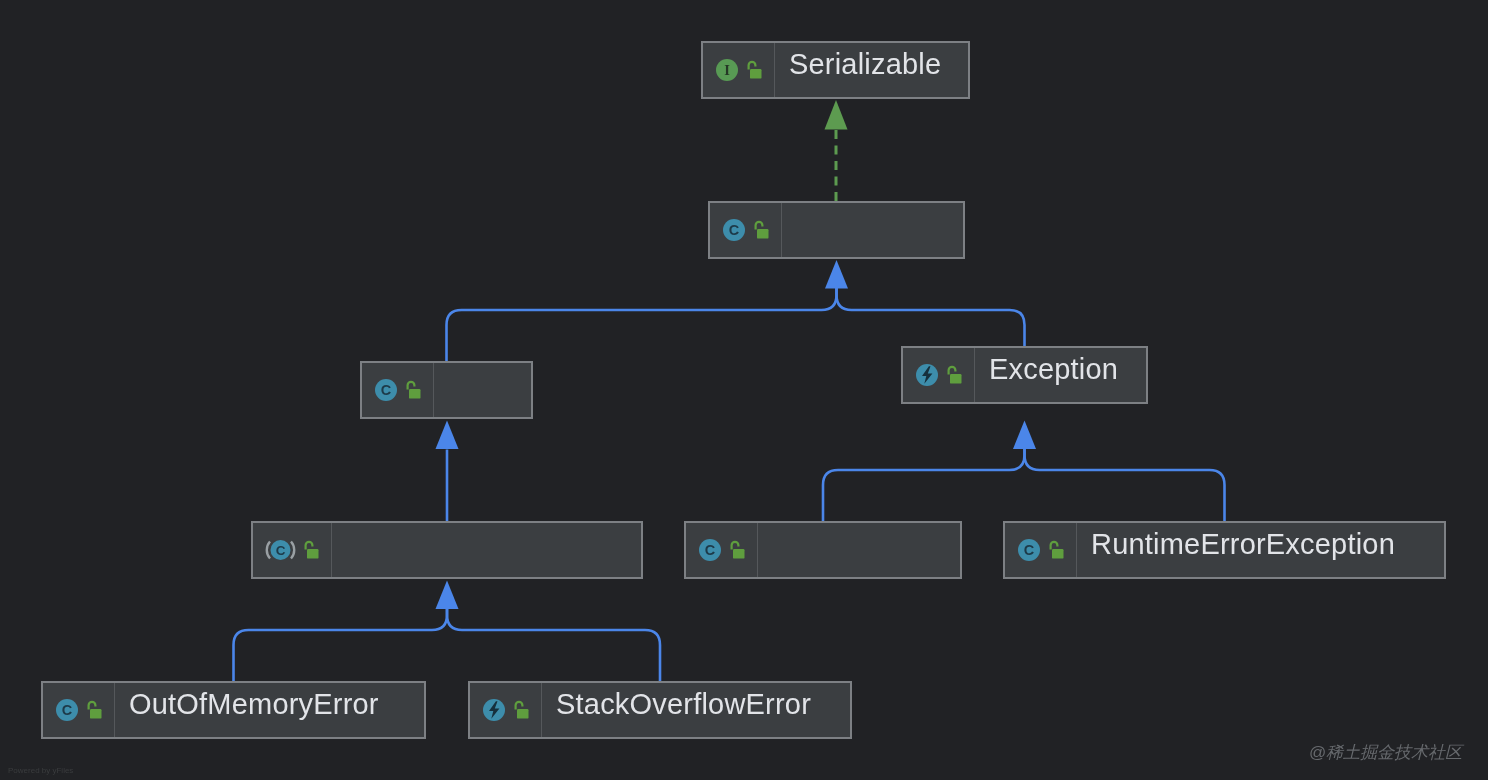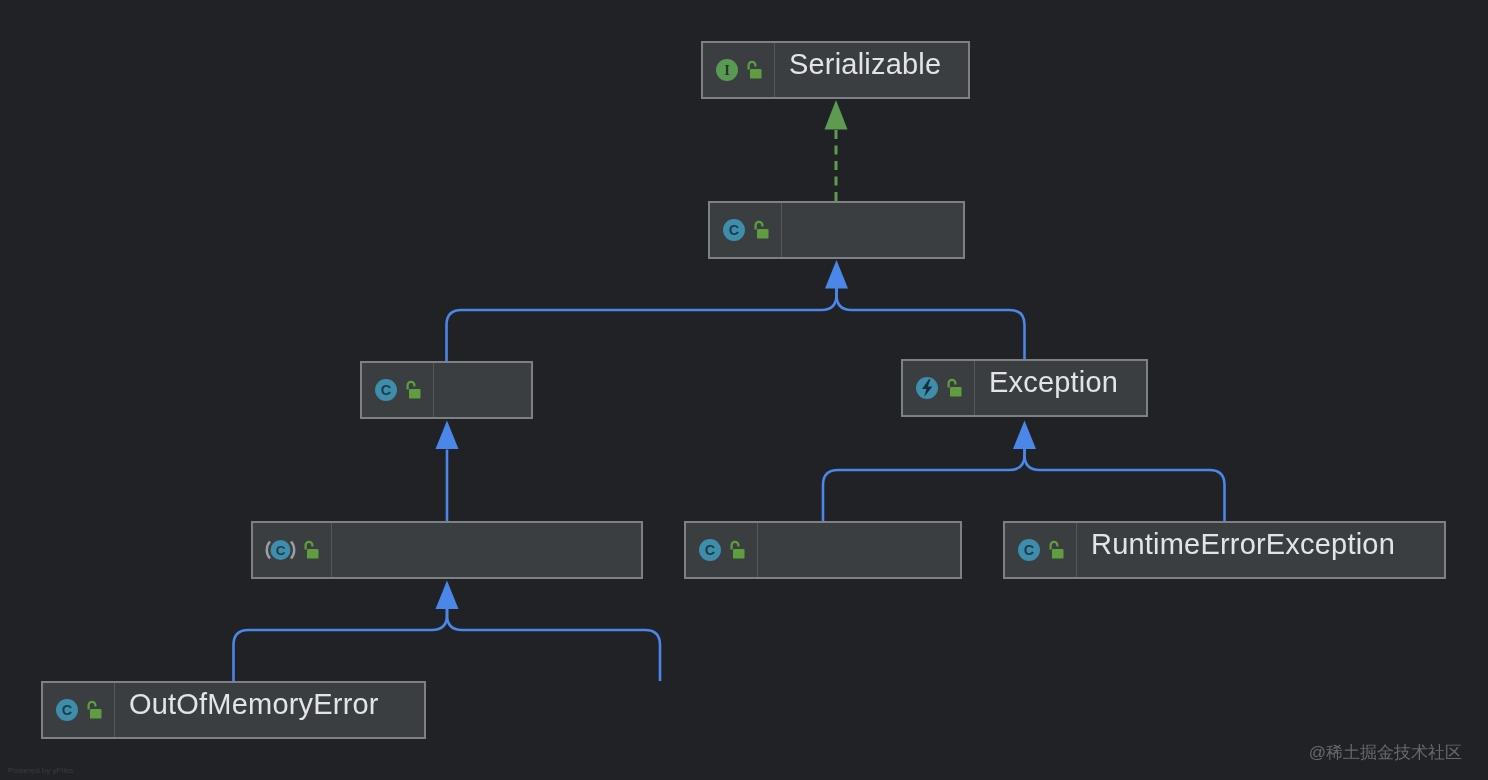--- a/index.html
+++ b/index.html
@@ -42,32 +42,33 @@
     padding: 0 14px 12px 14px;
     color: #e2e4e8;
     font-size: 29px;
     letter-spacing: 0.2px;
     white-space: nowrap;
   }
   
   .n-serializable  { left: 701px;  top: 41px;  width: 269px; }
   .n-throwable     { left: 708px;  top: 201px; width: 257px; }
   .n-error         { left: 360px;  top: 361px; width: 173px; }
-  .n-exception     { left: 901px;  top: 359px; width: 247px; }
+  .n-exception     { left: 901px;  top: 346px; width: 247px; }
   .n-vme           { left: 251px;  top: 521px; width: 392px; }
   .n-ioexception   { left: 684px;  top: 521px; width: 278px; }
   .n-runtime       { left: 1003px; top: 521px; width: 443px; }
   .n-oom           { left: 41px;   top: 681px; width: 385px; }
   .n-sof           { left: 468px;  top: 681px; width: 384px; }
 
   .watermark {
     position: absolute;
     right: 26px; bottom: 16px;
     color: #66696d;
     font-size: 17px;
+    font-style: italic;
   }
   .powered {
     position: absolute;
     left: 8px; bottom: 5px;
     color: #3a3c3e;
     font-size: 8px;
     margin-top: 32px;
   }
 </style>
 </head>
@@ -215,17 +216,30 @@
         <text x="12" y="17" text-anchor="middle" font-size="14.5" font-weight="bold" font-family="Liberation Sans, sans-serif" fill="#1d3a49">C</text>
       </svg>
       <svg width="16" height="20" viewBox="0 0 16 20">
         <path d="M2.6 9.5 V5.3 A3.4 3.4 0 0 1 9.4 5.3 V6.6" fill="none" stroke="#5f9e3e" stroke-width="2.2"></path>
         <rect x="4" y="9" width="11.5" height="9.6" rx="1.2" fill="#5f9e3e"></rect>
       </svg>
     </span>
     <span class="label">OutOfMemoryError</span>
   </div>
 
+  <div class="node n-sof">
+    <span class="icons">
+      <svg width="24" height="24" viewBox="0 0 24 24">
+        <circle cx="12" cy="12" r="11" fill="#3d8dab"></circle>
+        <path d="M13.9 3.2 L7 13 H11.3 L9.3 20.8 L17.4 10.4 H12.8 L15.5 3.2 Z" fill="#16303d"></path>
+      </svg>
+      <svg width="16" height="20" viewBox="0 0 16 20">
+        <path d="M2.6 9.5 V5.3 A3.4 3.4 0 0 1 9.4 5.3 V6.6" fill="none" stroke="#5f9e3e" stroke-width="2.2"></path>
+        <rect x="4" y="9" width="11.5" height="9.6" rx="1.2" fill="#5f9e3e"></rect>
+      </svg>
+    </span>
+    <span class="label">StackOverflowError</span>
+  </div>
 
   <div class="watermark">@稀土掘金技术社区</div>
   <div class="powered">Powered by yFiles</div>
 
 </div>
 
 </body></html>

